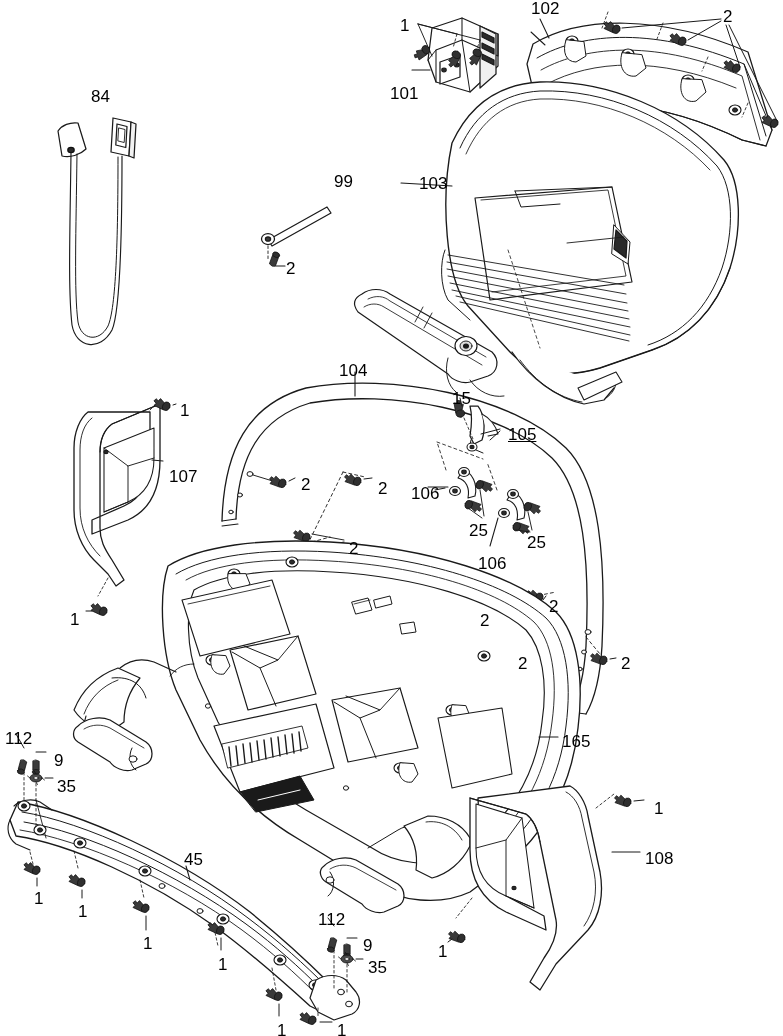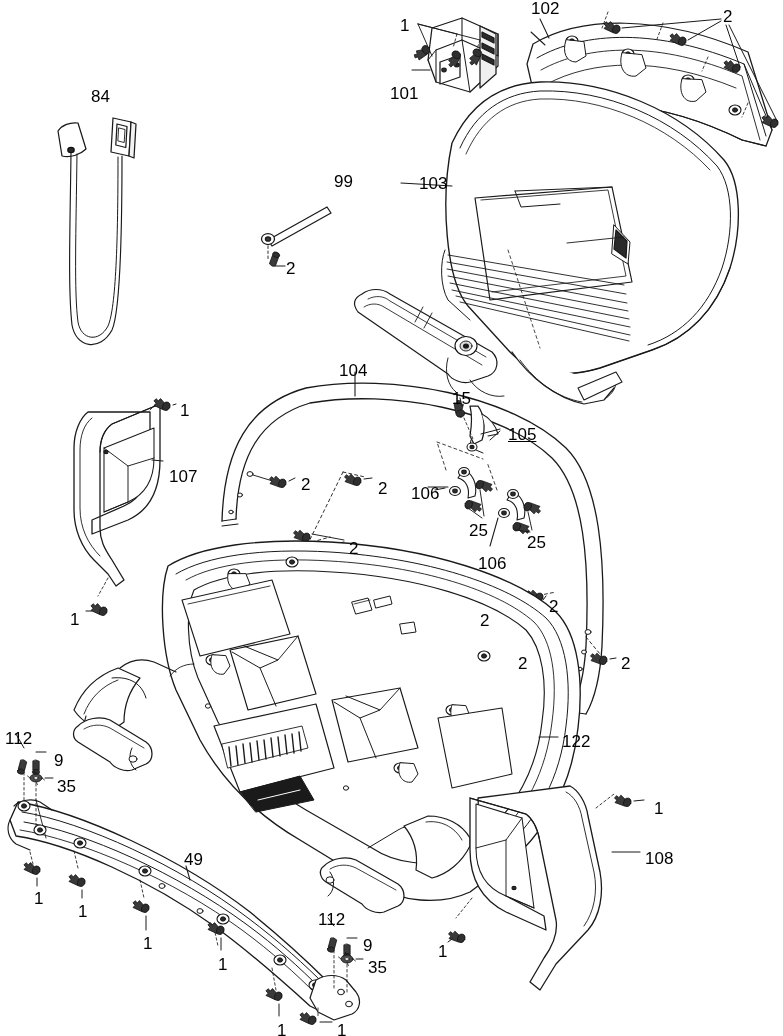--- a/index.html
+++ b/index.html
@@ -612,27 +612,27 @@
       <div class="lbl" style="left: 411px; top: 485px;">106</div>
       <div class="lbl" style="left: 469px; top: 522px;">25</div>
       <div class="lbl" style="left: 527px; top: 534px;">25</div>
       <div class="lbl" style="left: 349px; top: 540px;">2</div>
       <div class="lbl" style="left: 478px; top: 555px;">106</div>
       <div class="lbl" style="left: 549px; top: 598px;">2</div>
       <div class="lbl" style="left: 70px; top: 611px;">1</div>
       <div class="lbl" style="left: 480px; top: 612px;">2</div>
       <div class="lbl" style="left: 518px; top: 655px;">2</div>
       <div class="lbl" style="left: 621px; top: 655px;">2</div>
-      <div class="lbl" style="left: 562px; top: 733px;">122</div>
+      <div class="lbl" style="left: 562px; top: 733px;">165</div>
       <div class="lbl" style="left: 5px; top: 730px;">112</div>
       <div class="lbl" style="left: 54px; top: 752px;">9</div>
       <div class="lbl" style="left: 57px; top: 778px;">35</div>
       <div class="lbl" style="left: 34px; top: 890px;">1</div>
       <div class="lbl" style="left: 78px; top: 903px;">1</div>
-      <div class="lbl" style="left: 184px; top: 851px;">49</div>
+      <div class="lbl" style="left: 184px; top: 851px;">45</div>
       <div class="lbl" style="left: 143px; top: 935px;">1</div>
       <div class="lbl" style="left: 218px; top: 956px;">1</div>
       <div class="lbl" style="left: 318px; top: 911px;">112</div>
       <div class="lbl" style="left: 363px; top: 937px;">9</div>
       <div class="lbl" style="left: 368px; top: 959px;">35</div>
       <div class="lbl" style="left: 277px; top: 1022px;">1</div>
       <div class="lbl" style="left: 337px; top: 1022px;">1</div>
       <div class="lbl" style="left: 438px; top: 943px;">1</div>
       <div class="lbl" style="left: 645px; top: 850px; text-align: center;">108</div>
       <div class="lbl" style="left: 654px; top: 800px;">1</div>

